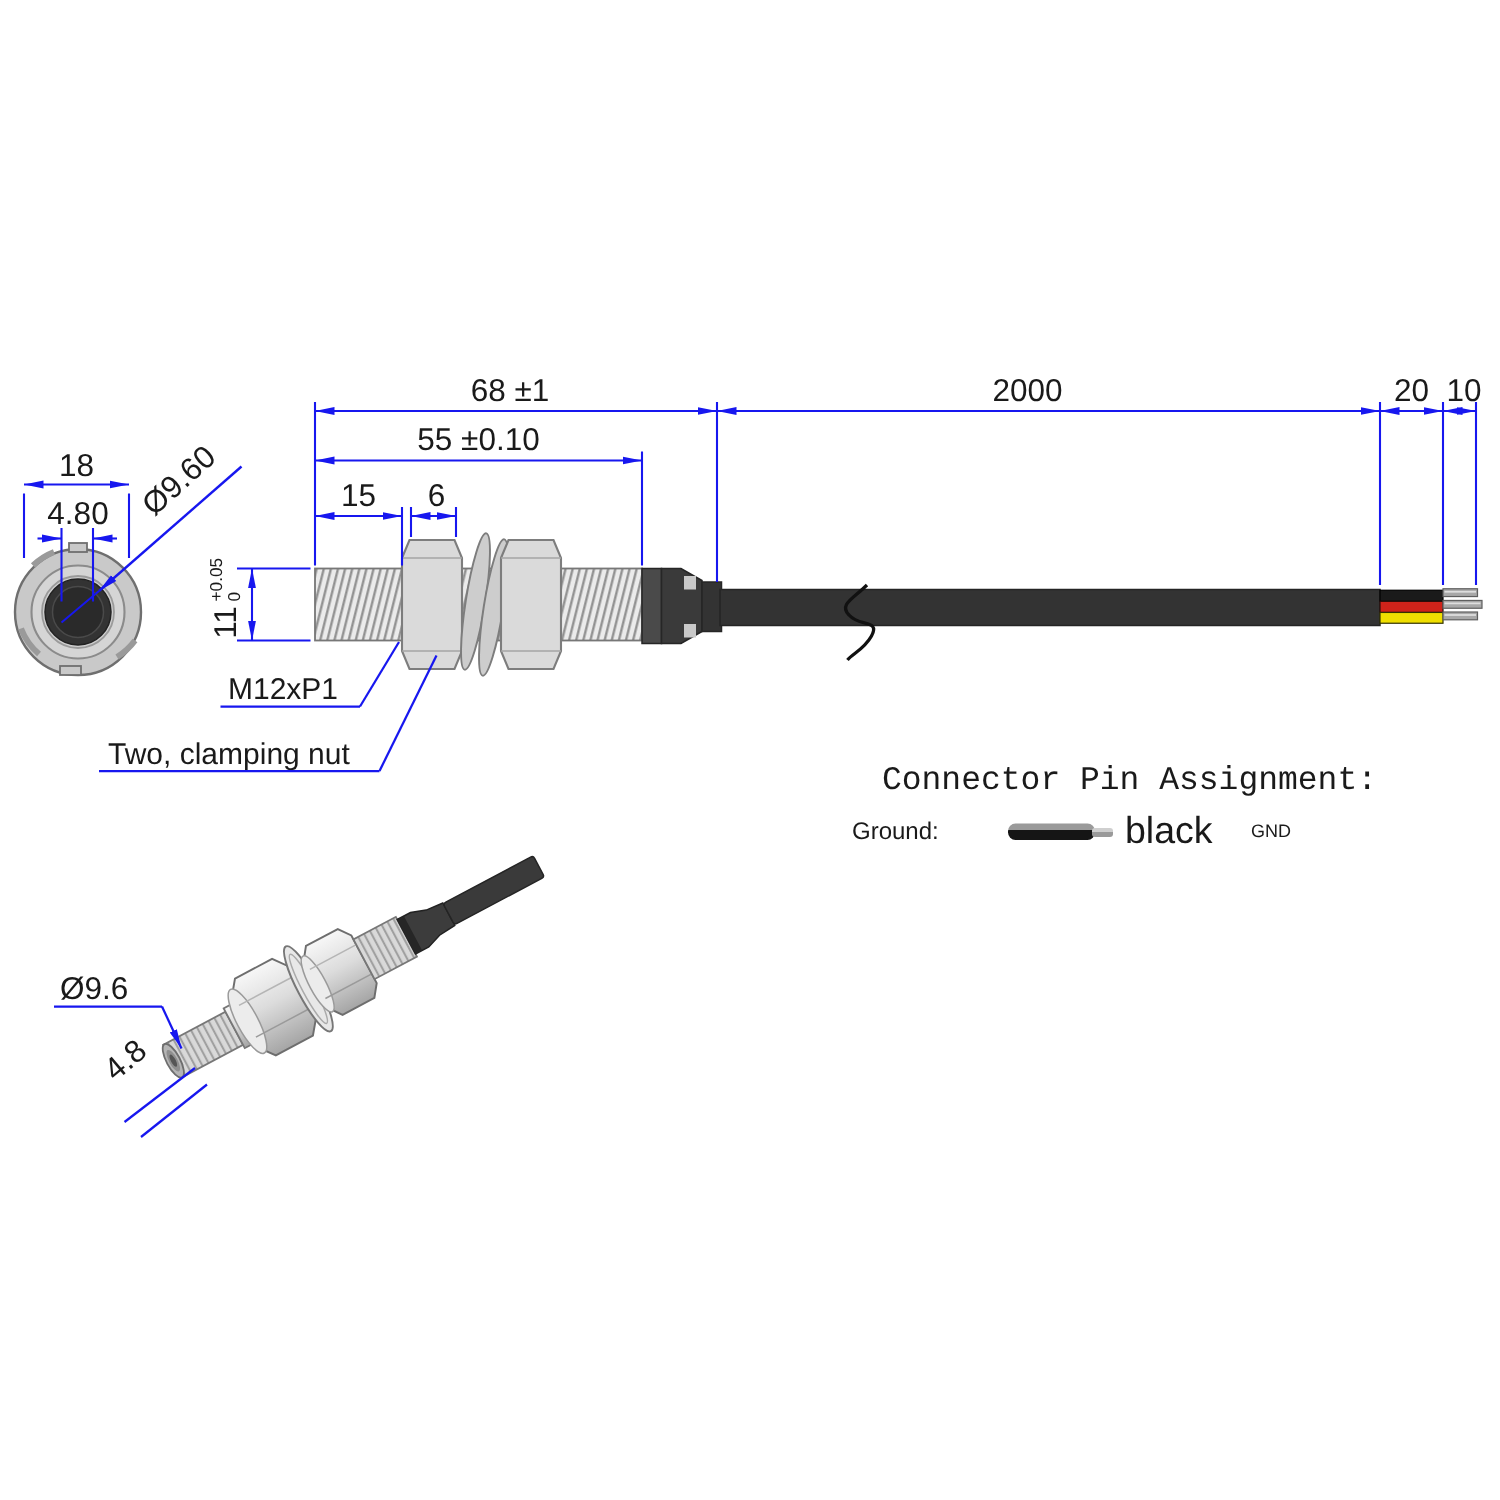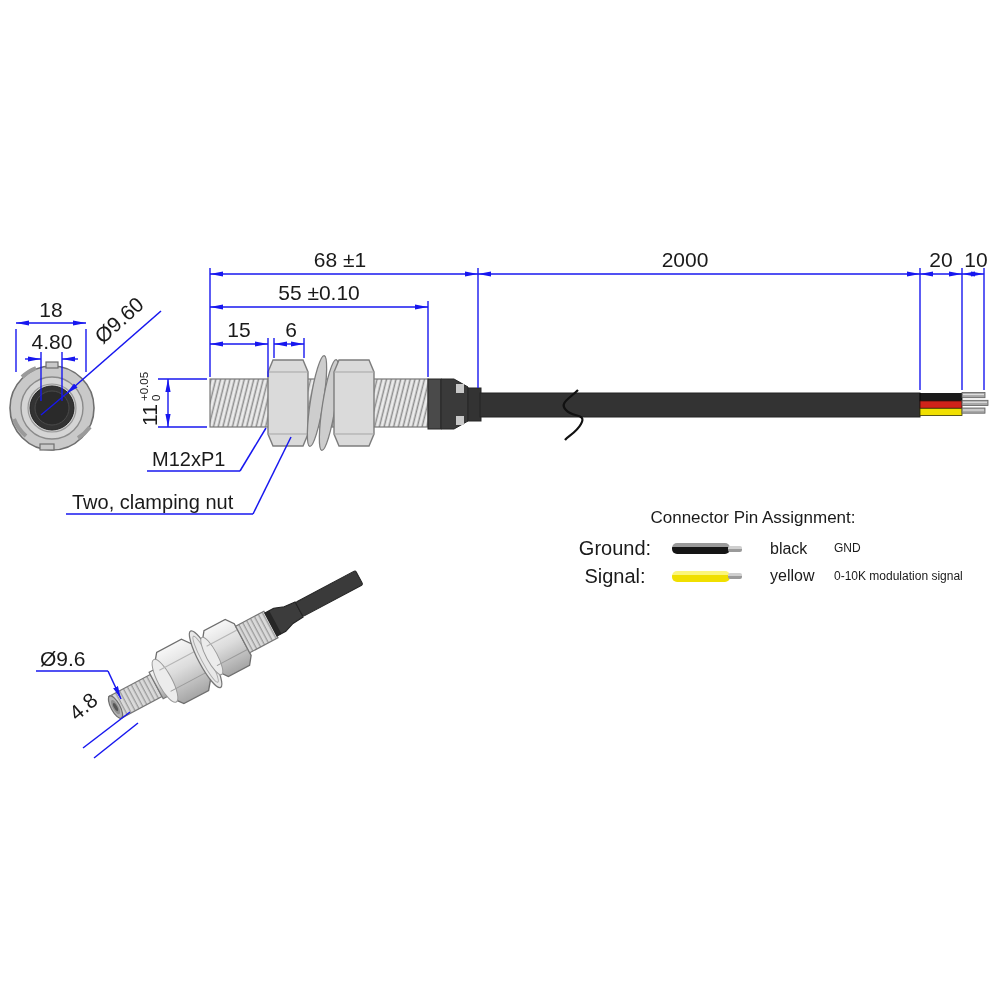--- a/index.html
+++ b/index.html
@@ -7,30 +7,30 @@
     position:relative; width:1000px; height:1000px; background:#ffffff;
     font-family:"Liberation Sans", sans-serif; color:#1a1a1a; overflow:hidden;
   }
   svg text { font-family:"Liberation Sans", sans-serif; fill:#1a1a1a; }
   .dim-num { font-size:21px; }
   .dim-num-sm { font-size:11.5px; }
   .callout { font-size:20px; }
 
   
   .pin-block { position:absolute; left:568px; top:508px; width:430px; }
-  .pin-title { width:370px; text-align:center; font-size:17px; margin-bottom:7px; }
+  .pin-title { width:370px; text-align:center; font-size:22px; margin-bottom:7px;font-family:Liberation Mono, monospace; }
   .pin-row { display:grid; grid-template-columns:96px 86px 84px 164px; align-items:center; min-height:27.5px; }
-  .pin-label { font-size:20px; text-align:center; padding-right:2px; }
+  .pin-label { font-size:16px; text-align:left; padding-right:2px; }
   .wire { display:flex; align-items:center; margin-left:8px; height:12px; }
   .wire-body { width:58px; height:11px; border-radius:5px; display:inline-block; }
   .wire-stub { width:14px; height:6px; border-radius:2px; background:linear-gradient(#cfcfcf 0 45%, #9a9a9a 45% 100%); display:inline-block; margin-left:-2px; }
   .wire-black .wire-body { background:linear-gradient(#9a9a9a 0 38%, #151515 38% 100%); }
   .wire-red   .wire-body { background:linear-gradient(#ee6a5a 0 38%, #d0231a 38% 100%); }
   .wire-yellow .wire-body { background:linear-gradient(#fbf67a 0 38%, #f0df00 38% 100%); }
-  .pin-name { font-size:16px;margin-left:20px; }
+  .pin-name { font-size:25px; }
   .pin-desc { font-size:12px; line-height:1.25; white-space:pre-wrap; }
 </style>
 </head>
 <body>
 
 <div class="canvas">
 
 <svg width="1000" height="1000" viewBox="0 0 1000 1000">
   <defs>
     <marker id="arw" viewBox="0 0 12 6" refX="12" refY="3" markerWidth="13" markerHeight="7" markerUnits="userSpaceOnUse" orient="auto-start-reverse">
@@ -235,24 +235,15 @@
     <div class="pin-label">Ground:</div>
     <span class="wire wire-black">
           <span class="wire-body"></span>
           <span class="wire-stub"></span>
         </span>
     <div class="pin-name">black</div>
     <div class="pin-desc">GND</div>
   </div>
 
 
-  <div class="pin-row">
-    <div class="pin-label">Signal:</div>
-    <span class="wire wire-yellow">
-          <span class="wire-body"></span>
-          <span class="wire-stub"></span>
-        </span>
-    <div class="pin-name">yellow</div>
-    <div class="pin-desc">0-10K modulation signal</div>
-  </div>
 </div>
 
 </div>
 
 </body></html>

